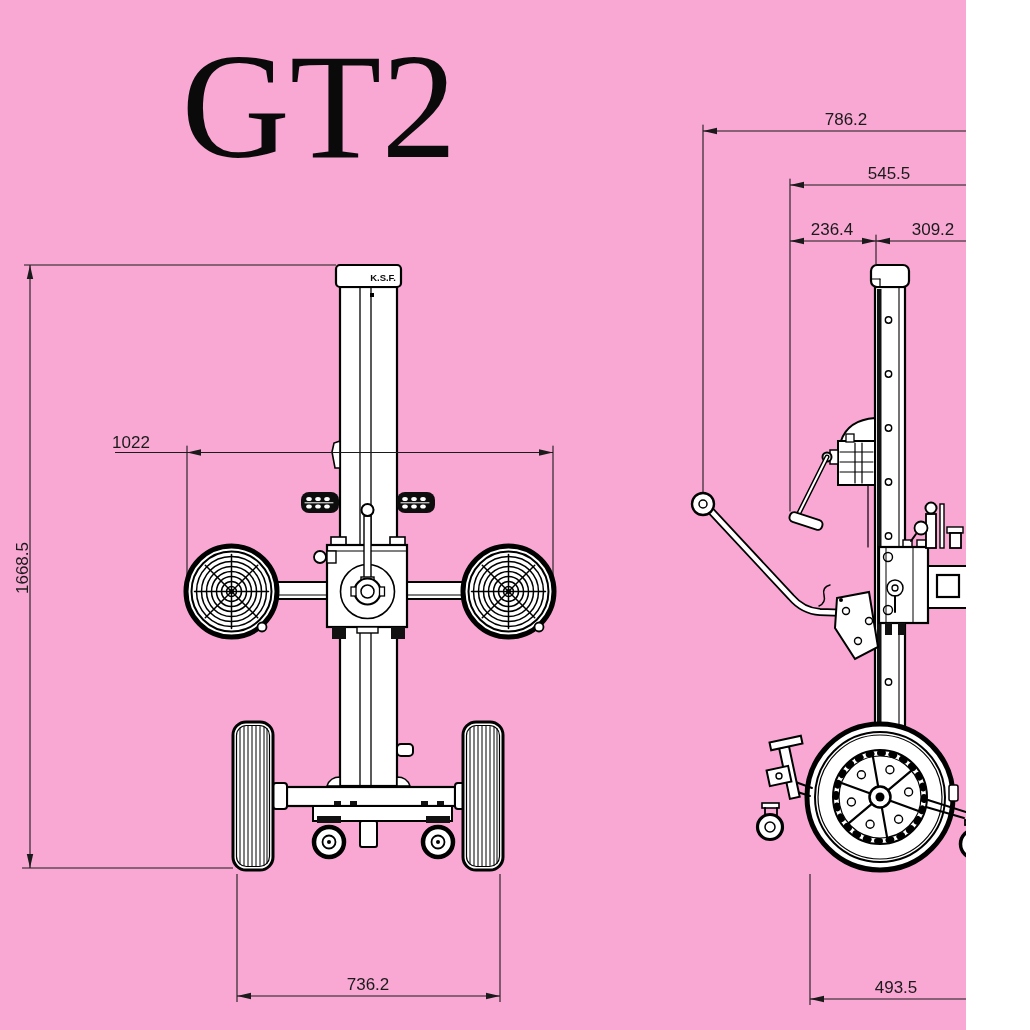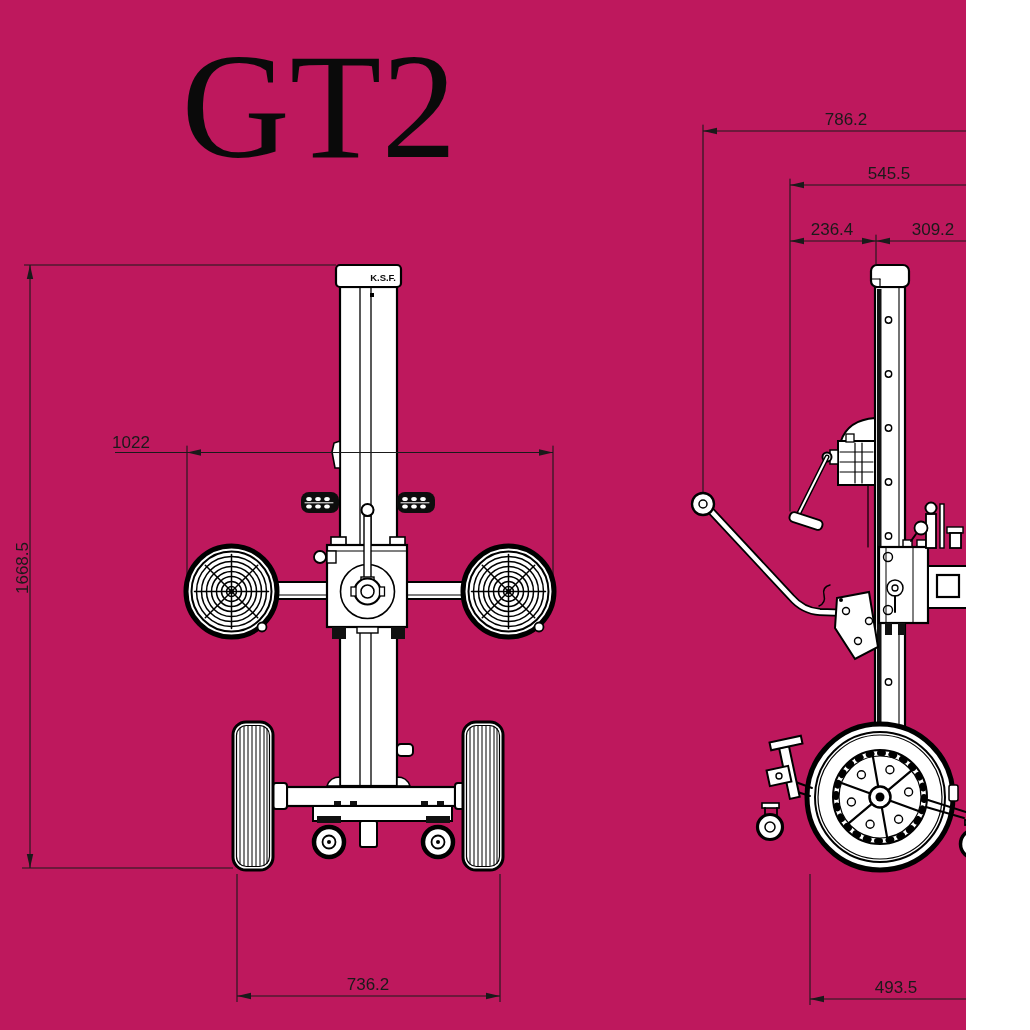--- a/index.html
+++ b/index.html
@@ -1,16 +1,16 @@
 <!DOCTYPE html>
 <html><head>
 <meta charset="utf-8">
 <style>
   html,body{margin:0;padding:0;background:#fff;}
-  .page{width:966px;height:1030px;position:relative;background:#be185d;overflow:hidden;}
+  .page{width:966px;height:1030px;position:relative;background:#f9a8d4;overflow:hidden;}
   svg{display:block;}
   text{fill:#1a1a1a;}
   .dimtxt{font-family:"Liberation Sans",sans-serif;font-size:17px;}
   .titletxt{font-family:"Liberation Serif","DejaVu Serif",serif;font-size:150px;fill:#0a0a0a;}
   .brandtxt{font-family:"Liberation Sans",sans-serif;font-size:9.5px;font-weight:bold;fill:#0a0a0a;}
 </style>
 </head>
 <body>
 
 <div class="page">

